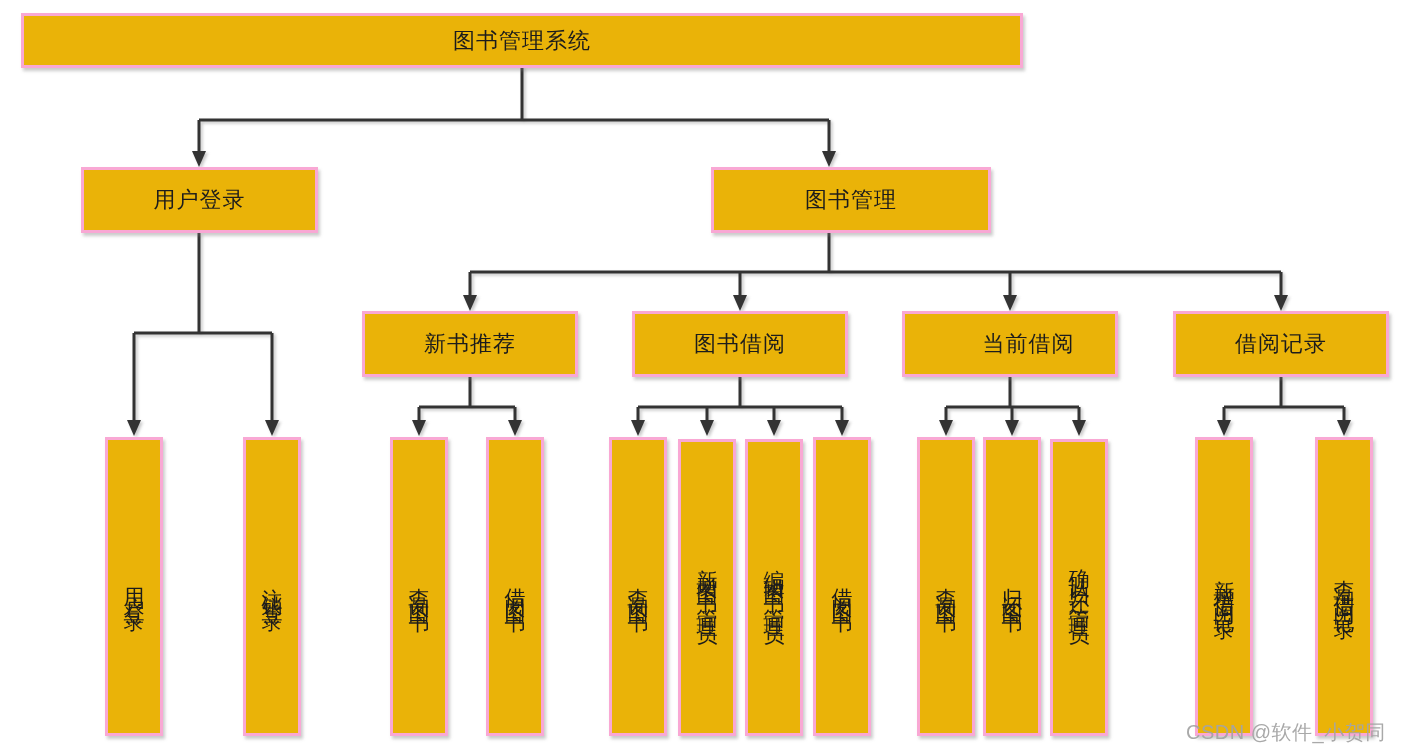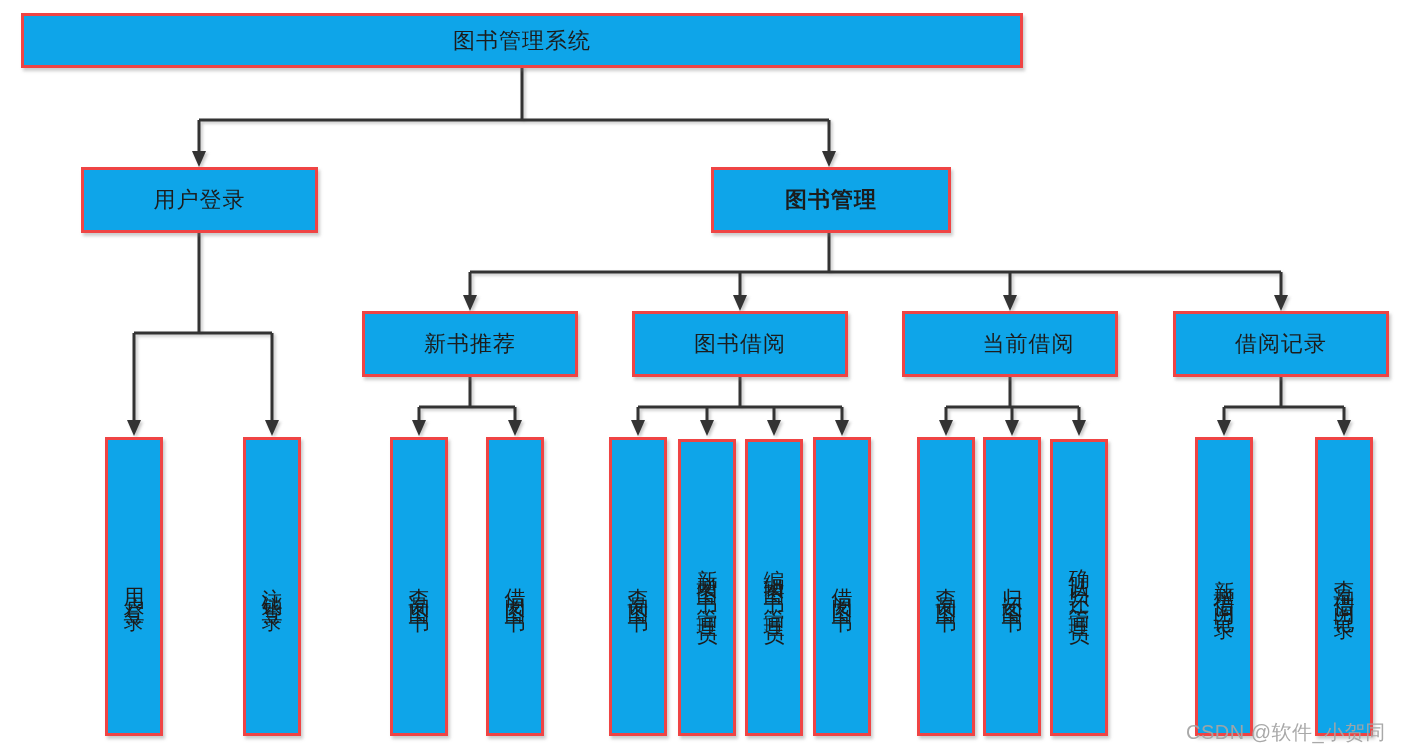--- a/index.html
+++ b/index.html
@@ -5,21 +5,21 @@
   html,body { margin:0; padding:0; background:#ffffff; }
   body { font-family: "Liberation Sans", "DejaVu Sans", sans-serif; }
   .stage {
     position:relative; width:1405px; height:747px;
     background:#ffffff; overflow:hidden;
   }
   .connectors { position:absolute; left:0; top:0; width:1405px; height:747px;
     filter: drop-shadow(2px 2px 1.5px rgba(130,130,130,0.45)); }
   .node {
     position:absolute; box-sizing:border-box;
-    background:#0ea5e9; border:3px solid #ef4444;
+    background:#eab308; border:3px solid #f9a8d4;
     box-shadow: 2px 3px 3px rgba(120,120,120,0.38);
     display:flex; align-items:center; justify-content:center;
     font-size:22px; color:#1c1c1c; letter-spacing:1px;
     white-space:nowrap;
   }
   .node.v {
     writing-mode: vertical-rl;
     text-orientation: mixed;
     font-size:21px; letter-spacing:8px;
     white-space:normal;
@@ -71,21 +71,21 @@
       <polygon points="1005,420 1019,420 1012,436"></polygon>
       <polygon points="1072,420 1086,420 1079,436"></polygon>
       <polygon points="1217,420 1231,420 1224,436"></polygon>
       <polygon points="1337,420 1351,420 1344,436"></polygon>
     </g>
   </svg>
 
   <div class="node" style="left:21px; top:13px; width:1002px; height:55px;">图书管理系统</div>
 
   <div class="node" style="left:81px; top:167px; width:237px; height:66px;">用户登录</div>
-  <div class="node" style="left:711px; top:167px; width:240px; height:66px;font-weight:bold;">图书管理</div>
+  <div class="node" style="left:711px; top:167px; width:280px; height:66px;">图书管理</div>
 
   <div class="node" style="left:362px; top:311px; width:216px; height:66px;">新书推荐</div>
   <div class="node" style="left:632px; top:311px; width:216px; height:66px;">图书借阅</div>
   <div class="node" style="left:902px; top:311px; width:216px; height:66px;padding-left:37px;">当前借阅</div>
   <div class="node" style="left:1173px; top:311px; width:216px; height:66px;">借阅记录</div>
 
   <div class="node v" style="left:105px; top:437px; width:58px; height:299px;">用户登录</div>
   <div class="node v" style="left:243px; top:437px; width:58px; height:299px;">注销登录</div>
 
   <div class="node v" style="left:390px; top:437px; width:58px; height:299px;">查询图书</div>

